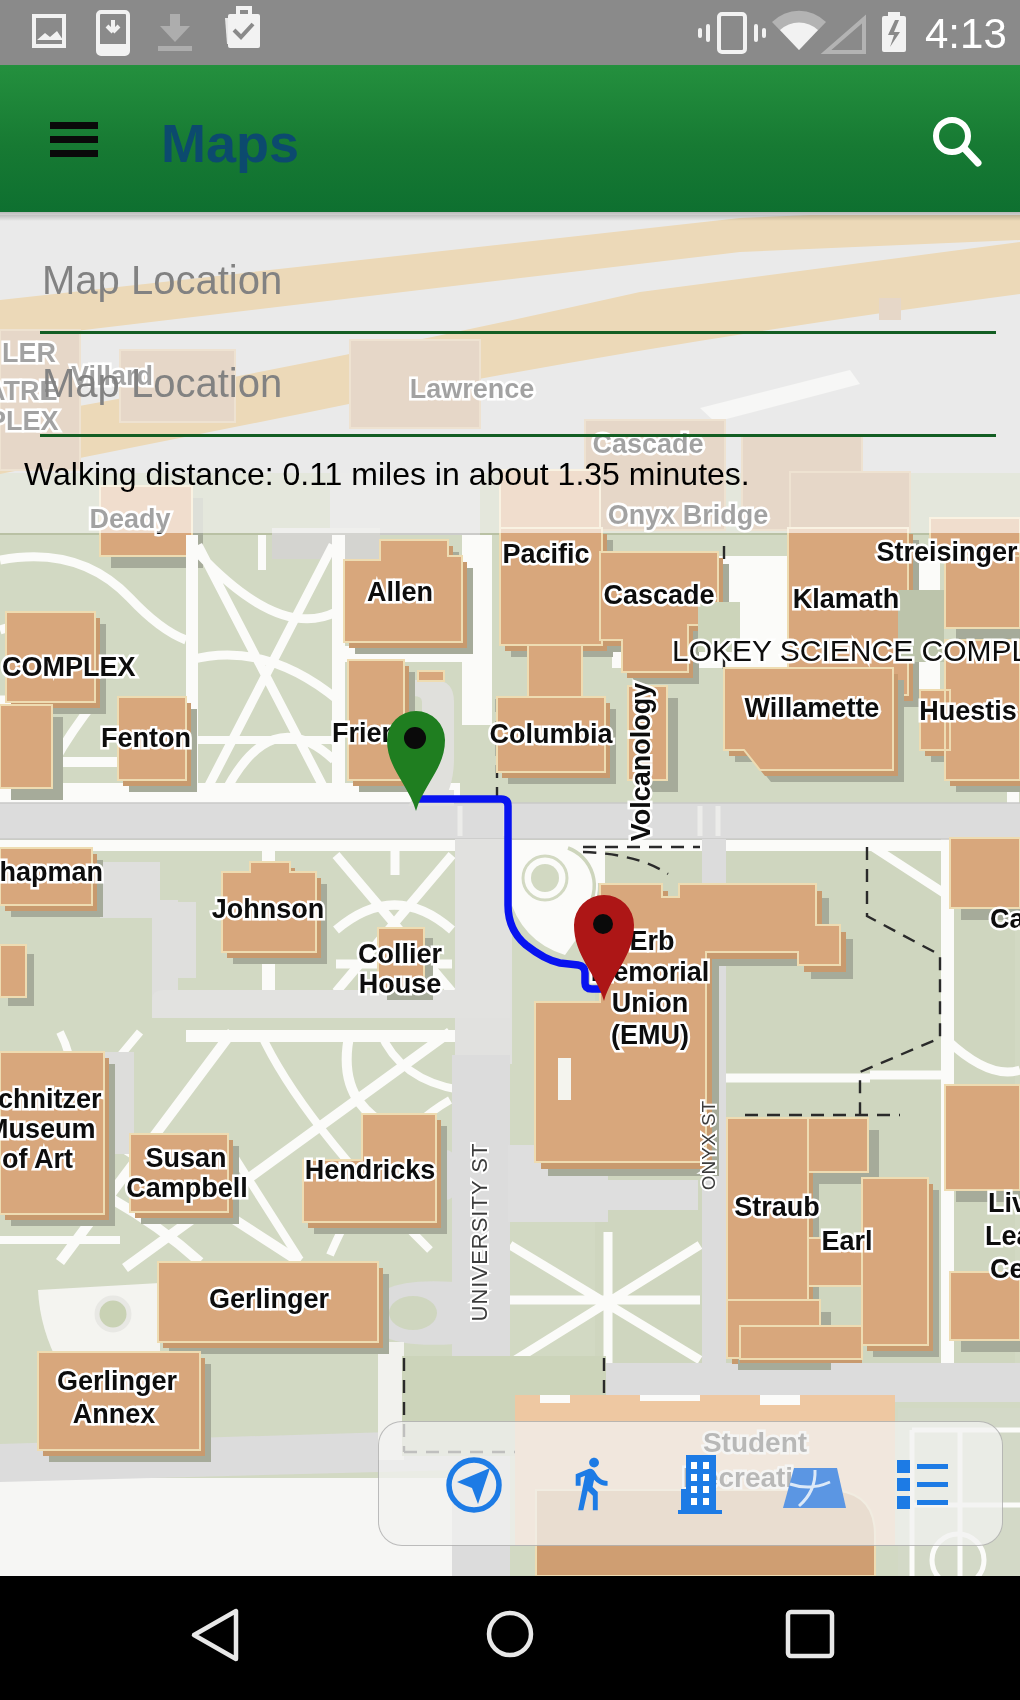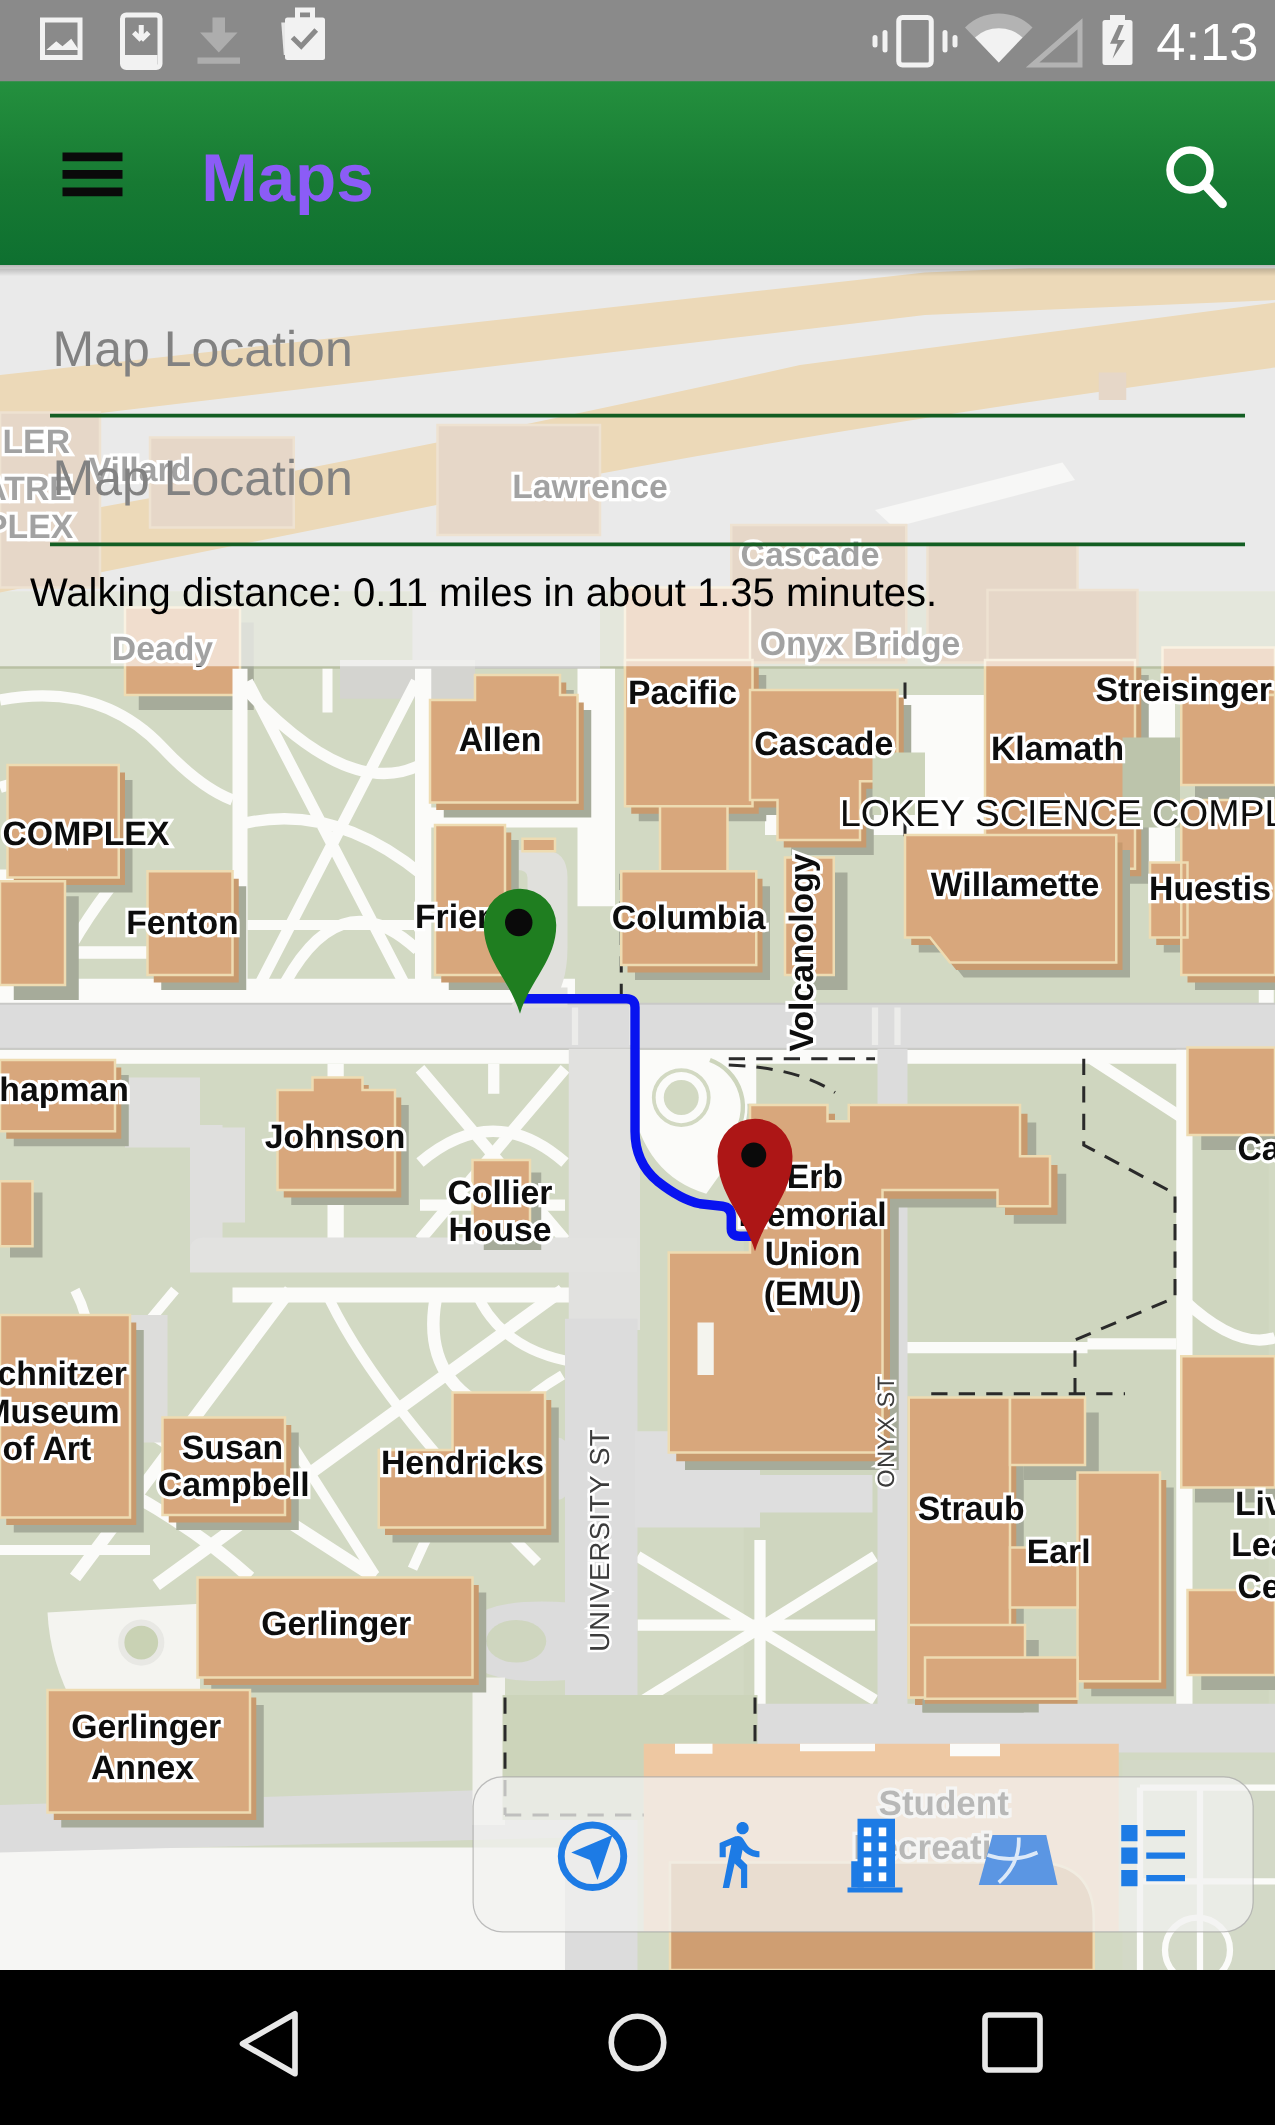--- a/index.html
+++ b/index.html
@@ -573,21 +573,21 @@
 </div>
 
 <div class="abs" style="left:0;top:65px;width:1020px;height:147px;background:linear-gradient(180deg,#24903e 0%,#177a33 55%,#0e7030 100%);"></div>
 
 <div class="abs" style="left:0;top:212px;width:1020px;height:9px;background:linear-gradient(180deg,rgba(0,0,0,0.28),rgba(0,0,0,0));"></div>
 
 <div class="abs" style="left:50px;top:122px;width:48px;height:7px;background:#0a0a0a;"></div>
 <div class="abs" style="left:50px;top:136px;width:48px;height:7px;background:#0a0a0a;"></div>
 <div class="abs" style="left:50px;top:150px;width:48px;height:7px;background:#0a0a0a;"></div>
 
-<div class="abs" style="left:161px;top:112px;font-size:54px;font-weight:bold;color:#8b5cf6;">Maps</div>
+<div class="abs" style="left:161px;top:112px;font-size:54px;font-weight:bold;color:#0c4a6e;">Maps</div>
 
 <svg class="abs" style="left:925px;top:108px;" width="70" height="70" viewBox="0 0 70 70">
   <circle cx="27" cy="28" r="16" fill="none" stroke="#fff" stroke-width="6"></circle>
   <path d="M39 40 L53 55" stroke="#fff" stroke-width="7" stroke-linecap="round"></path>
 </svg>
 
 <div class="abs" style="left:378px;top:1421px;width:625px;height:125px;background:rgba(242,242,240,0.75);border:1px solid rgba(120,120,120,0.45);border-radius:24px;box-sizing:border-box;"></div>
 <svg class="abs" style="left:378px;top:1421px;" width="625" height="125" viewBox="0 0 625 125">
 
   <g>

